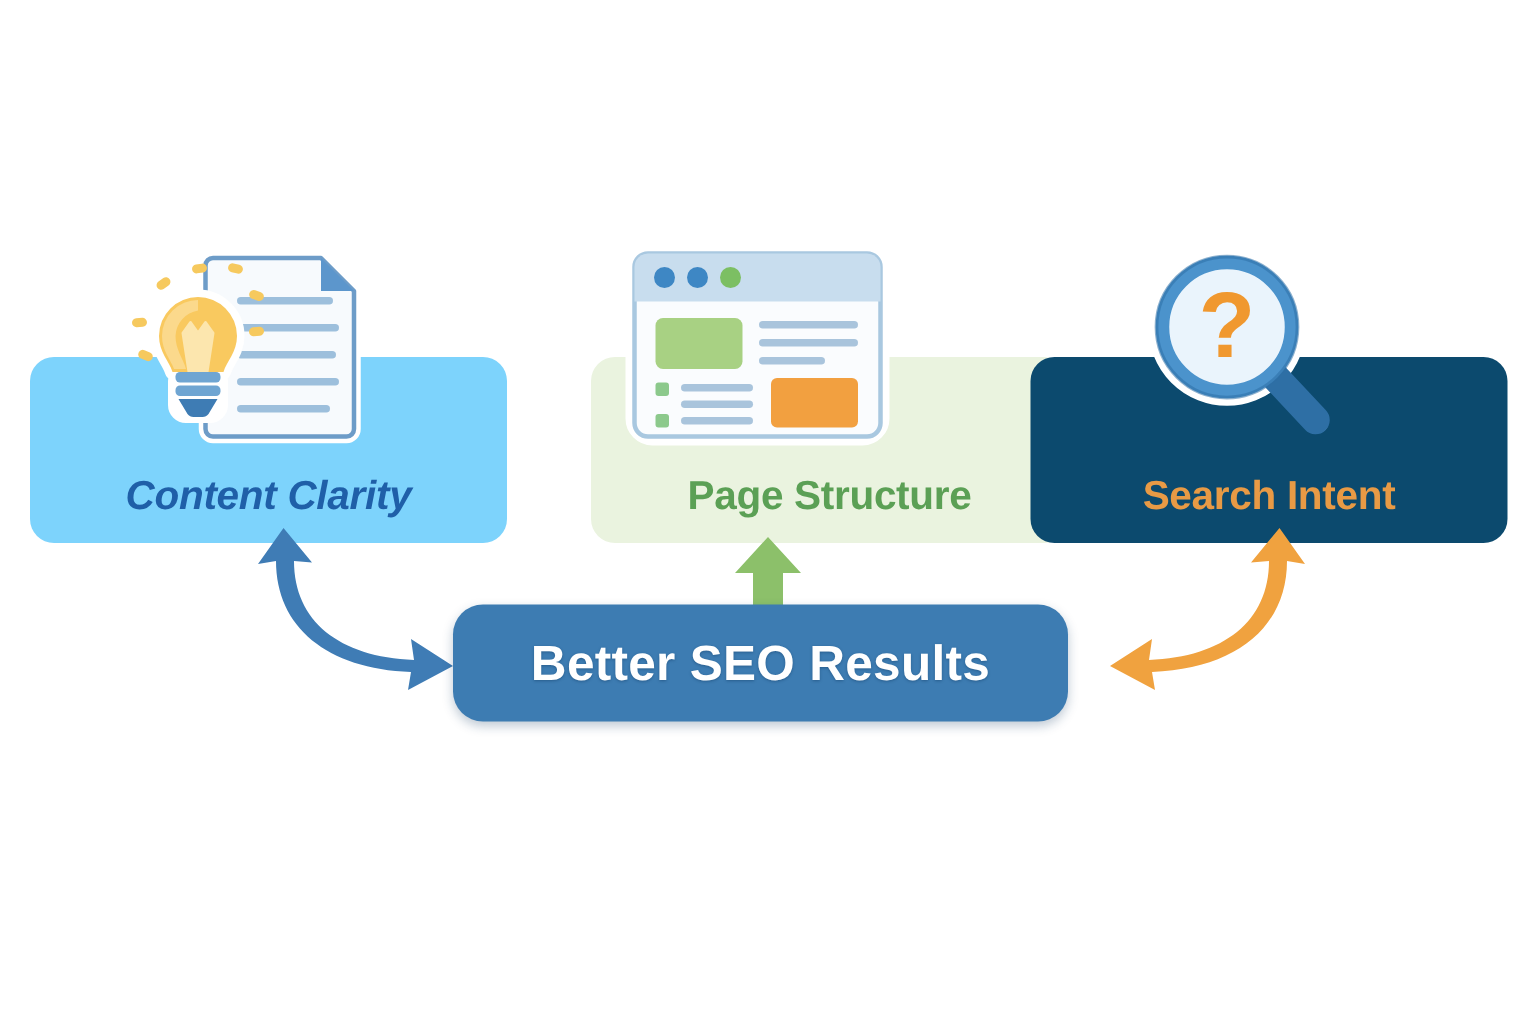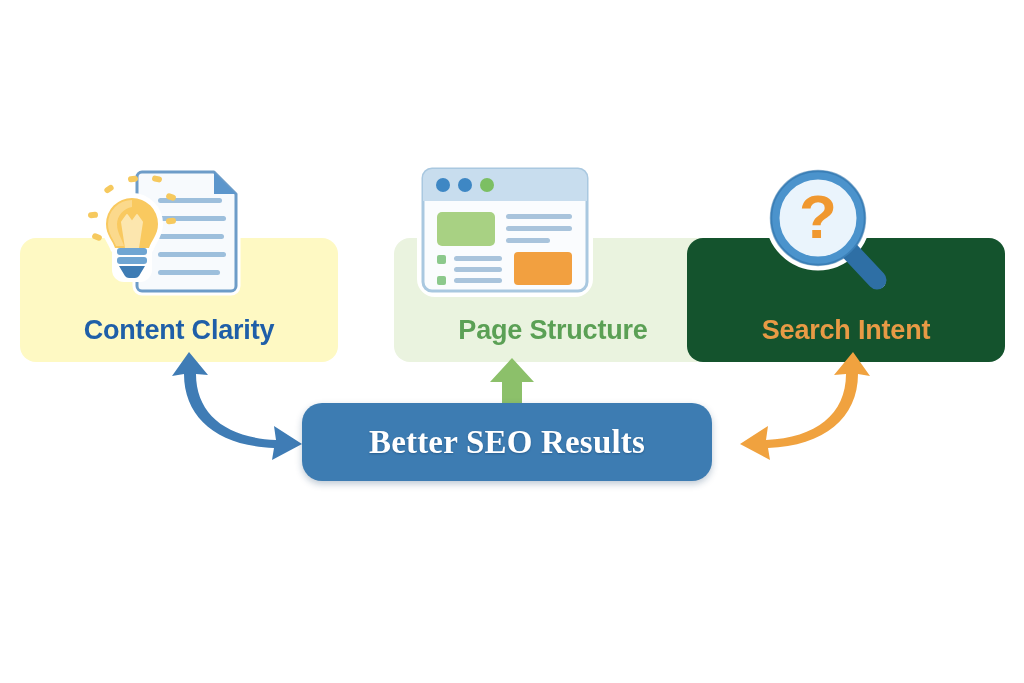--- a/index.html
+++ b/index.html
@@ -30,23 +30,23 @@
     position: absolute;
     left: 0;
     right: 0;
     bottom: 16px;
     text-align: center;
     font-size: 27px;
     font-weight: bold;
     letter-spacing: -0.2px;
     white-space: nowrap;
   }
-  #card-content-clarity { left: 20px;  background: #fef9c3; }
+  #card-content-clarity { left: 20px;  background: #7dd3fc; font-style: italic; }
   #card-page-structure  { left: 354px; background: #EAF3DF; margin-left: 40px; }
-  #card-search-intent   { left: 687px; background: #14532d; }
+  #card-search-intent   { left: 687px; background: #0c4a6e; }
 
   
   .icon-art {
     position: absolute;
     pointer-events: none;
   }
 
   
   #banner {
     position: absolute;
@@ -61,21 +61,20 @@
     align-items: center;
     justify-content: center;
   }
   #banner-text {
     color: #ffffff;
     font-size: 33px;
     font-weight: bold;
     letter-spacing: 0.2px;
     text-shadow: 0 1px 2px rgba(15,55,95,0.45);
     white-space: nowrap;
-    font-family: Liberation Serif, serif;
   }
 
   
   .arrow-svg { position: absolute; pointer-events: none; }
 </style>
 </head>
 <body>
 
 <div id="canvas">
 

